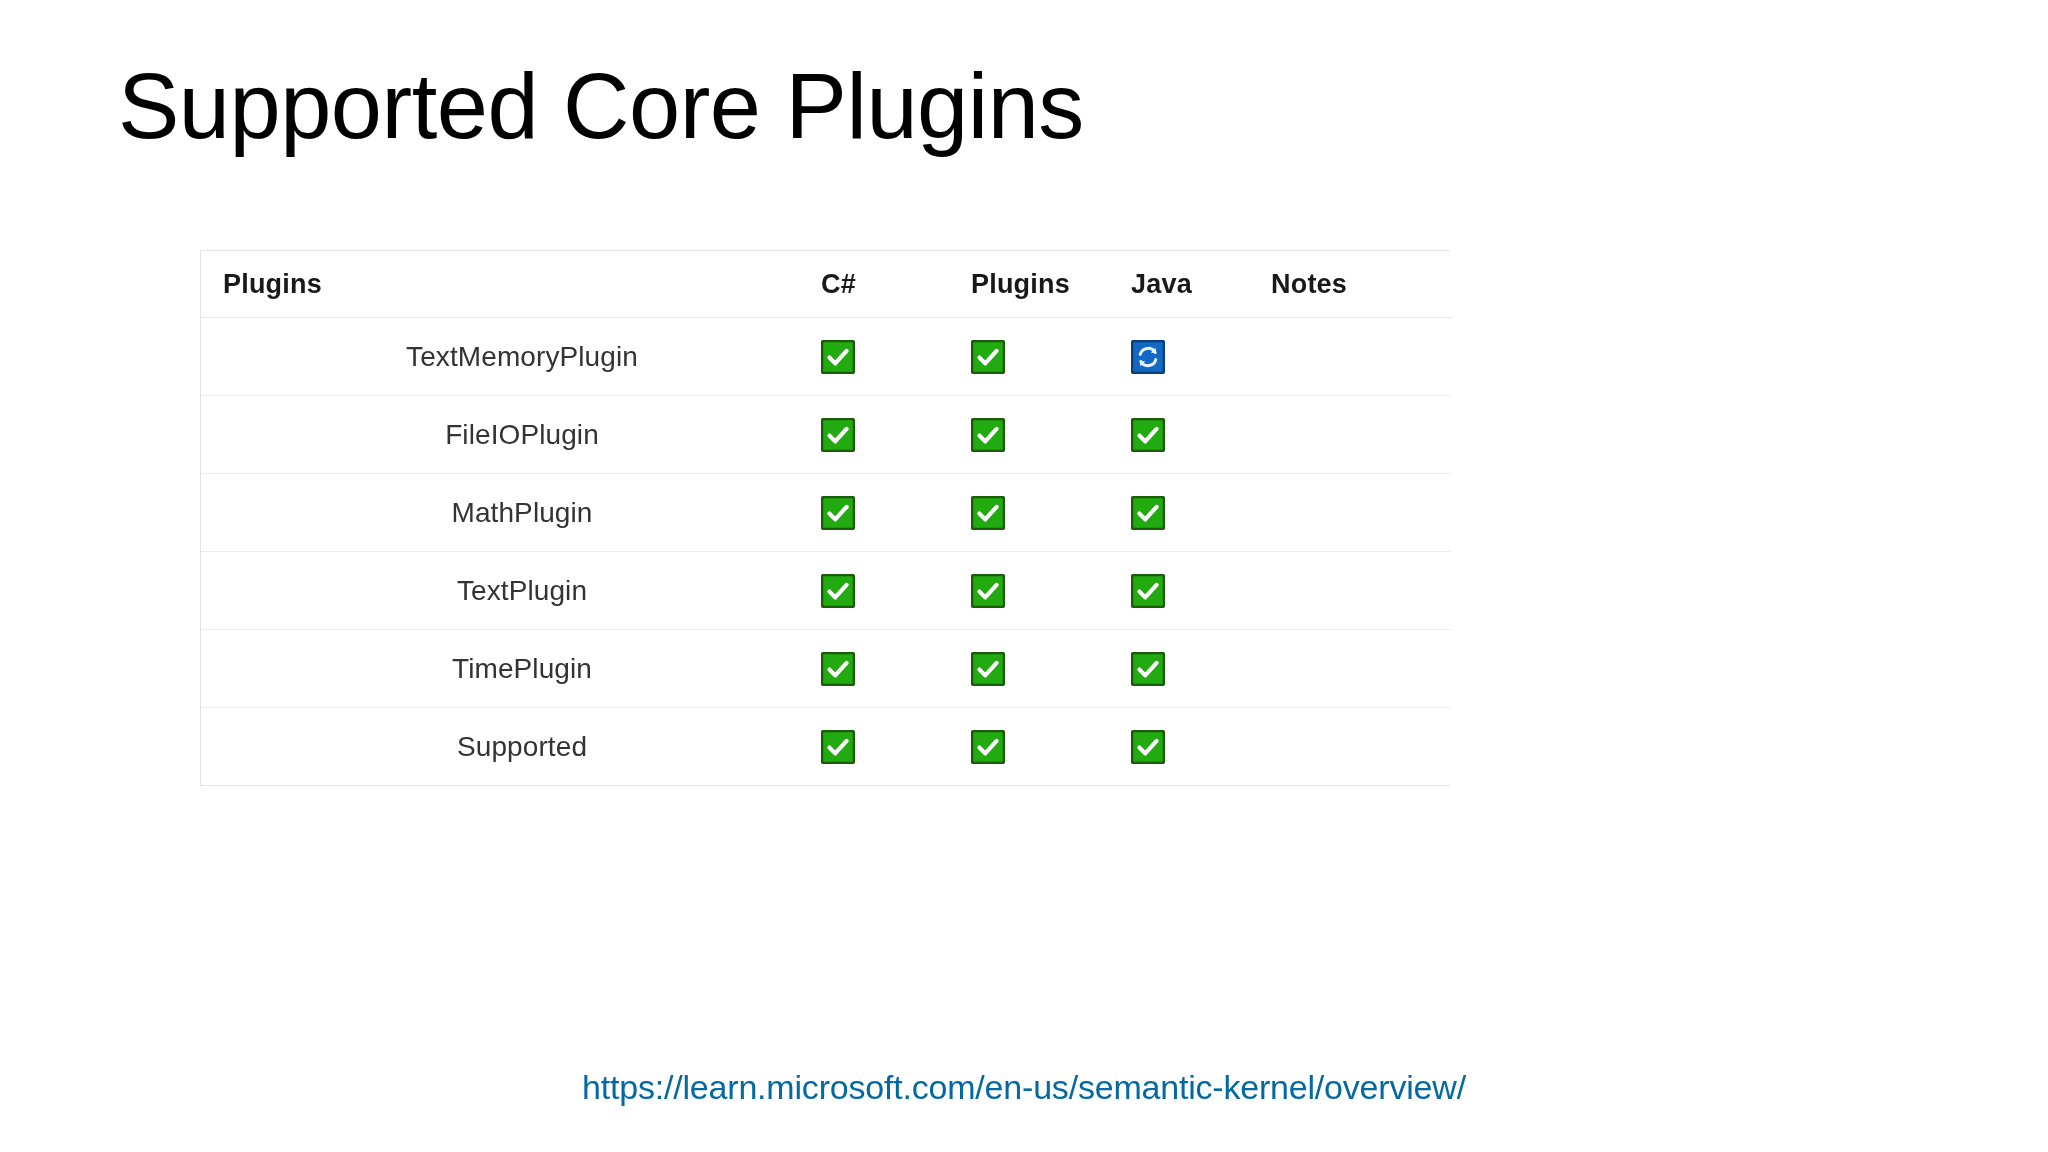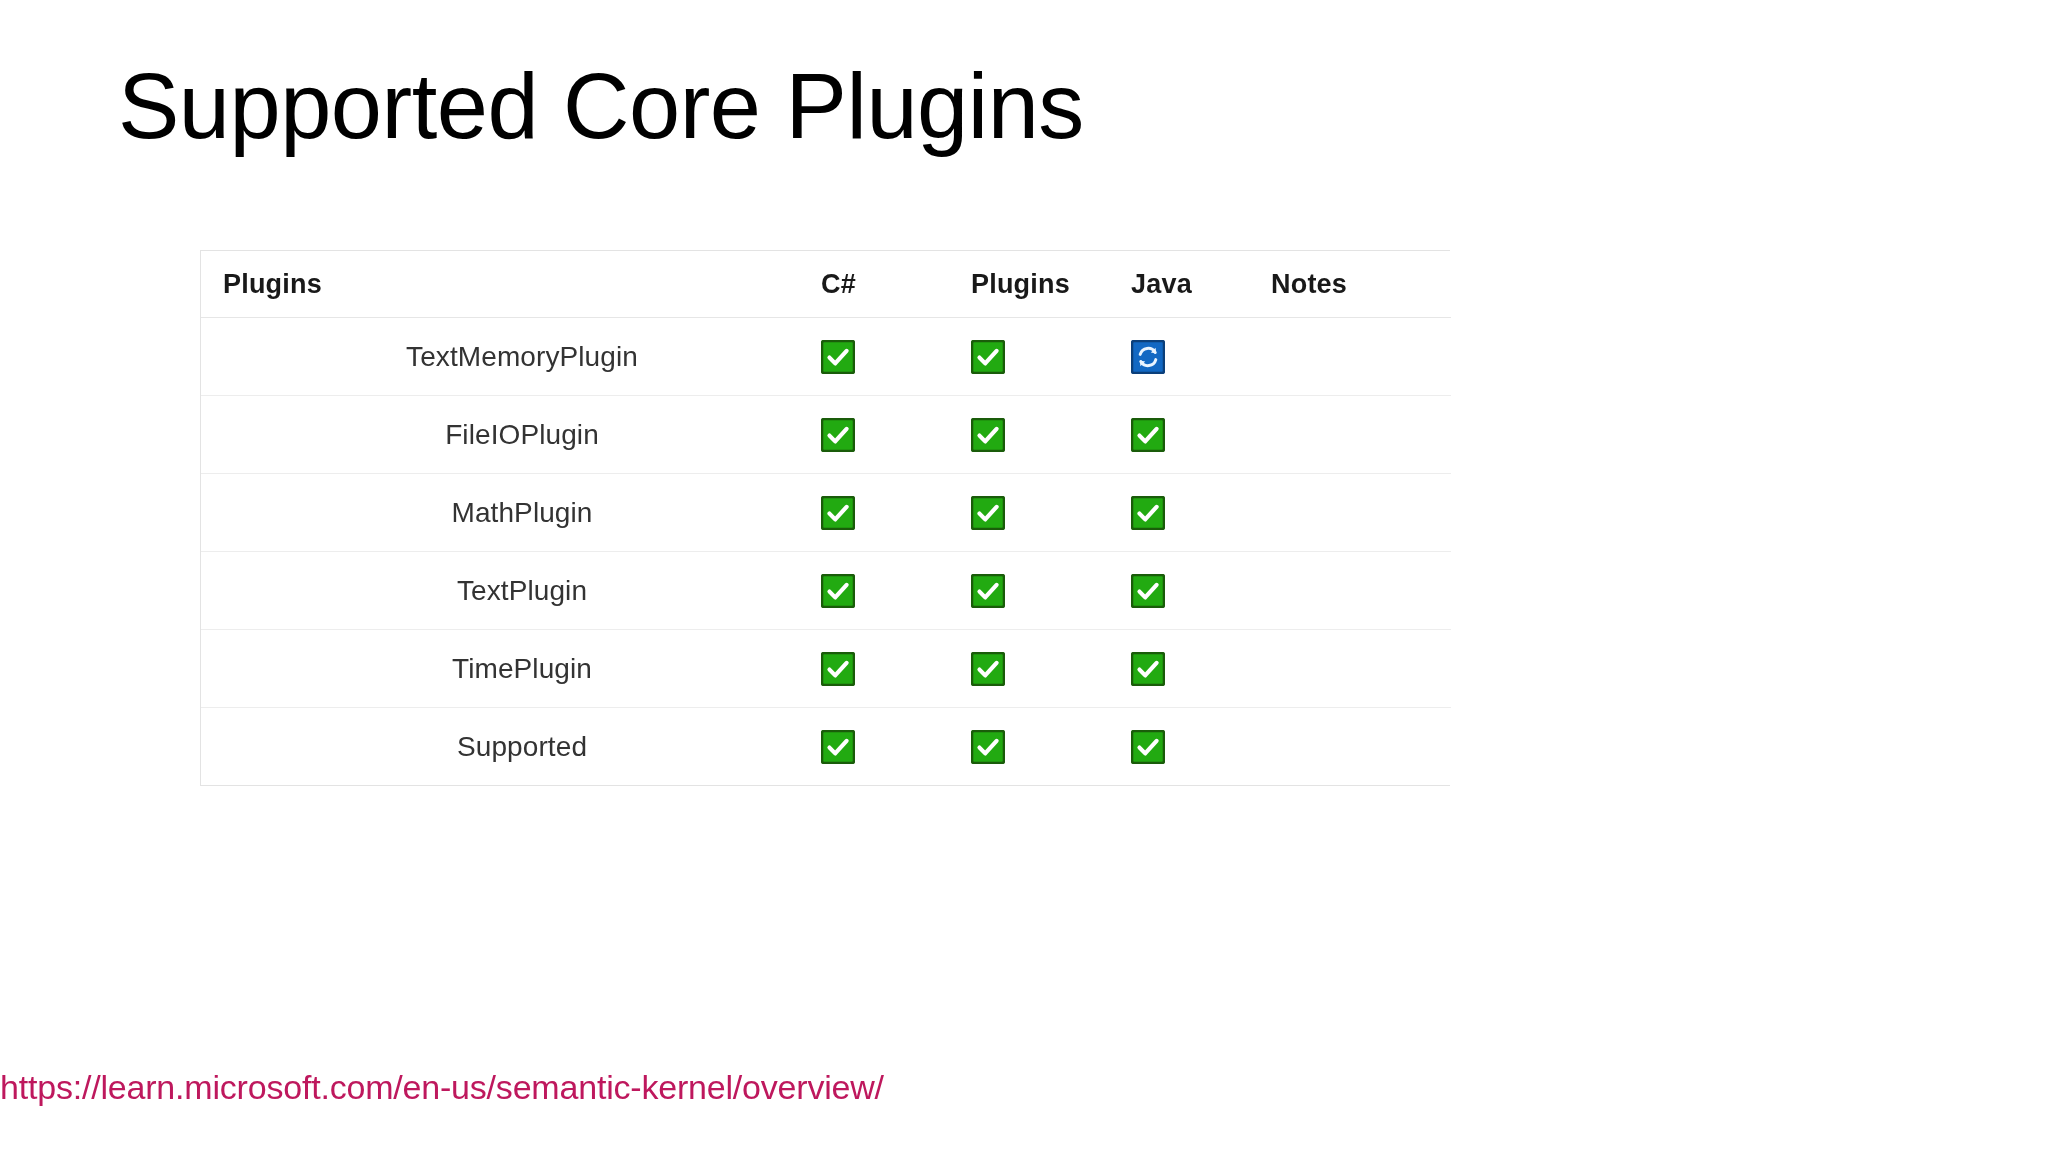--- a/index.html
+++ b/index.html
@@ -95,23 +95,24 @@
     box-sizing: border-box;
   }
   .icon-box svg { display: block; width: 34px; height: 34px; }
 
   
   .footer-url {
     position: absolute;
     left: 0;
     right: 0;
     top: 1068px;
+    text-align: center;
     font-family: "Liberation Sans", sans-serif;
     font-size: 34px;
-    color: #be185d;
+    color: #0369a1;
     letter-spacing: -0.2px;
   }
 </style>
 </head>
 <body>
 
 <div class="slide-title">Supported Core Plugins</div>
 
 <div class="table-wrap">
   <table class="plugin-table">

